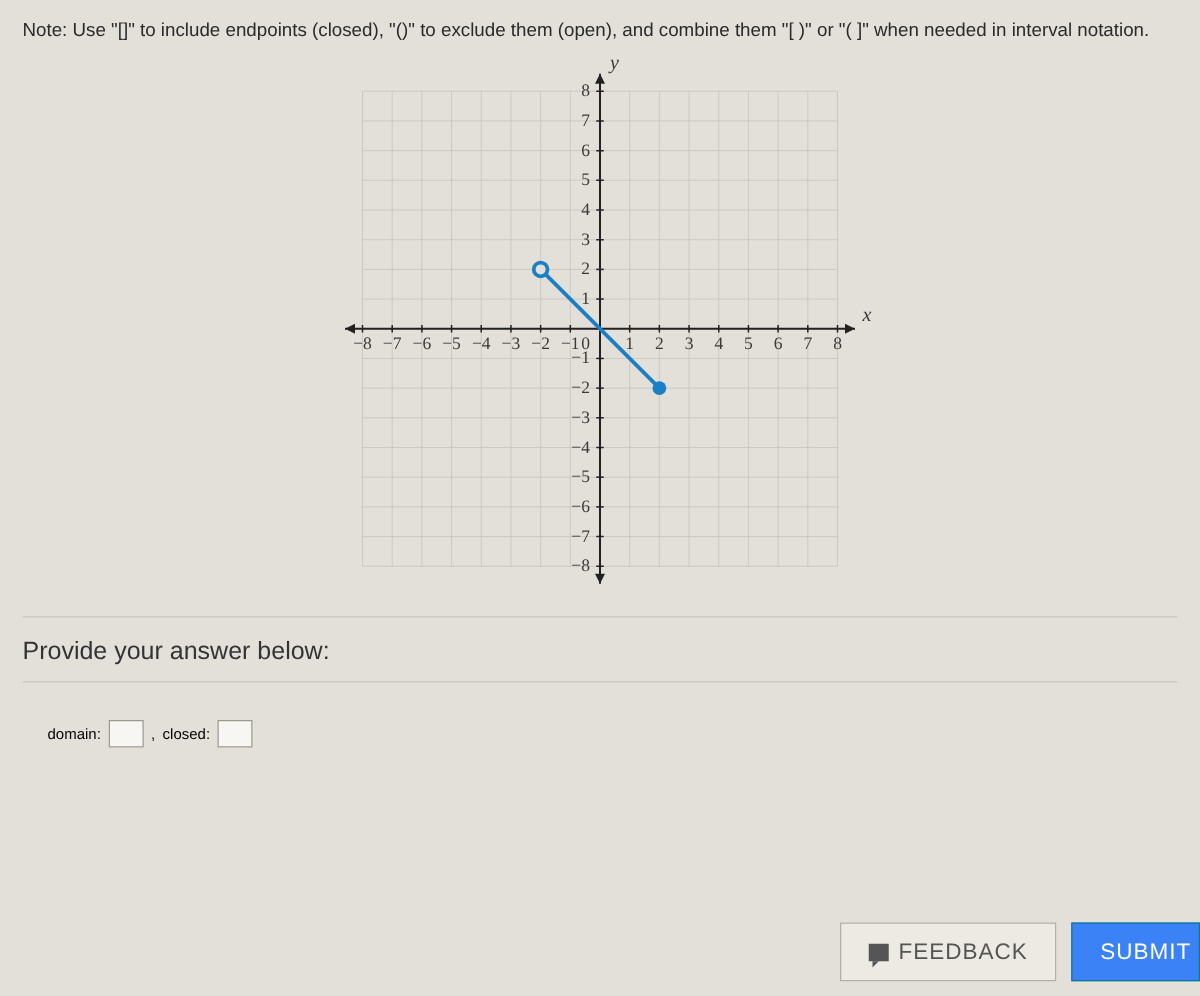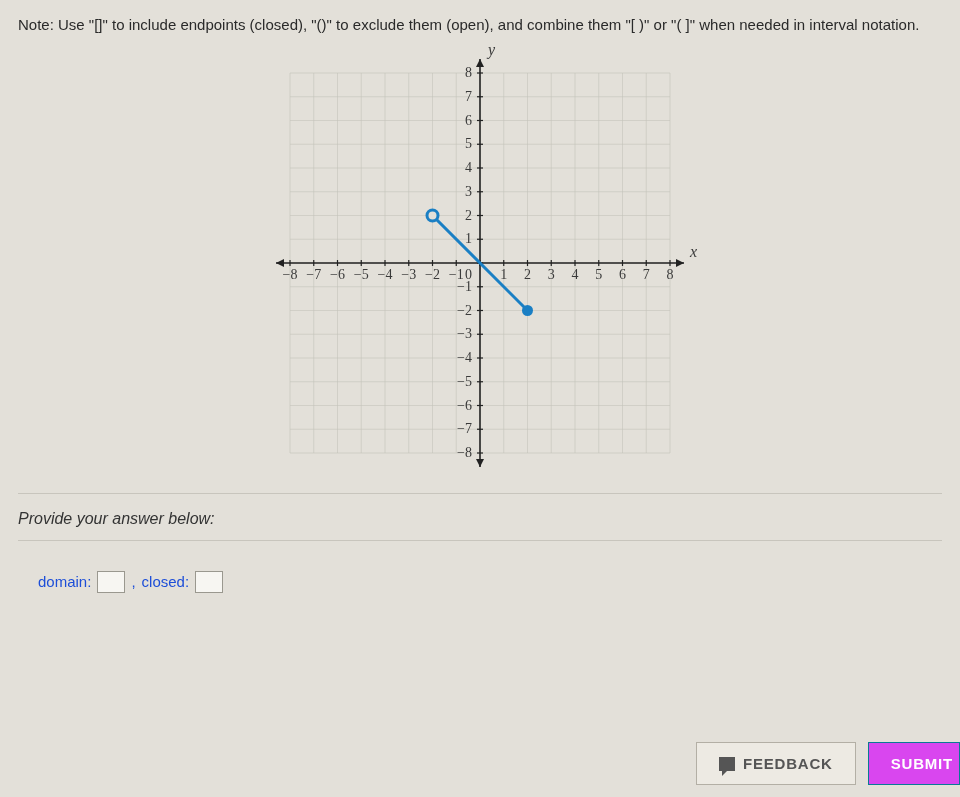--- a/index.html
+++ b/index.html
@@ -29,31 +29,30 @@
     justify-content: center;
     margin-top: 6px;
     margin-bottom: 10px;
   }
   .chart {
     width: 440px;
     height: 440px;
     position: relative;
   }
   .prompt {
-    font-size: 16px;
+    font-size: 20px;
     color: #333;
     padding: 16px 0 12px 0;
     border-top: 1px solid #c8c5bd;
     border-bottom: 1px solid #c8c5bd;
     margin-bottom: 30px;
-    font-style: italic;
   }
   .answer-row {
-    font-size: 15px;
-    color: #1d4ed8;
+    font-size: 12px;
+    color: #000000;
     display: flex;
     align-items: center;
     gap: 6px;
     padding-left: 20px;
   }
   .ans-box {
     display: inline-block;
     width: 28px;
     height: 22px;
     background: #f7f6f2;
@@ -63,34 +62,34 @@
   .footer {
     position: absolute;
     bottom: 12px;
     right: 0;
     display: flex;
     gap: 12px;
     align-items: stretch;
     padding-right: 0;
   }
   .btn {
-    font-size: 15px;
-    font-weight: 700;
+    font-size: 18px;
+    font-weight: 400;
     letter-spacing: 0.8px;
     padding: 12px 22px;
     border: 1px solid #b3afa5;
     background: #edeae3;
     color: #555;
     display: inline-flex;
     align-items: center;
     gap: 8px;
     cursor: pointer;
   }
   .btn.submit {
-    background: #d946ef;
+    background: #3b82f6;
     color: #fff;
     border-color: #0a7a95;
     padding-right: 6px;
   }
   .feedback-icon {
     width: 16px;
     height: 14px;
     background: #555;
     position: relative;
   }

